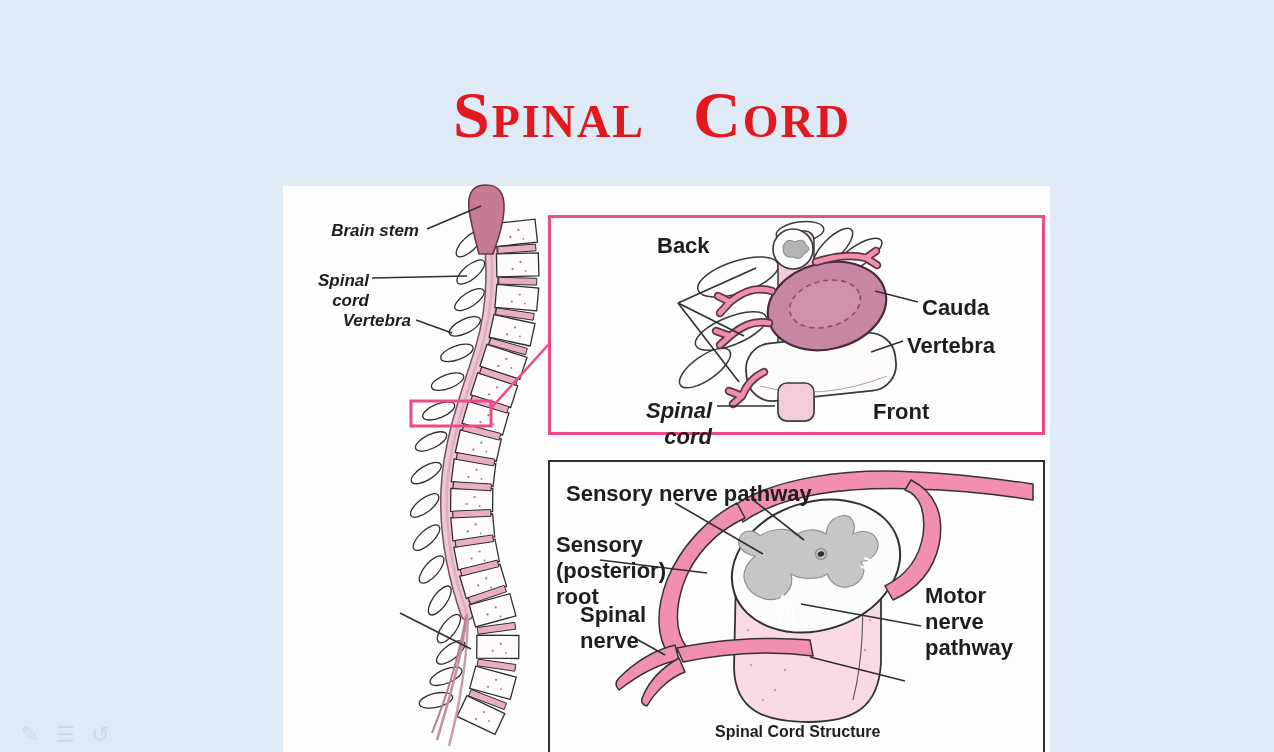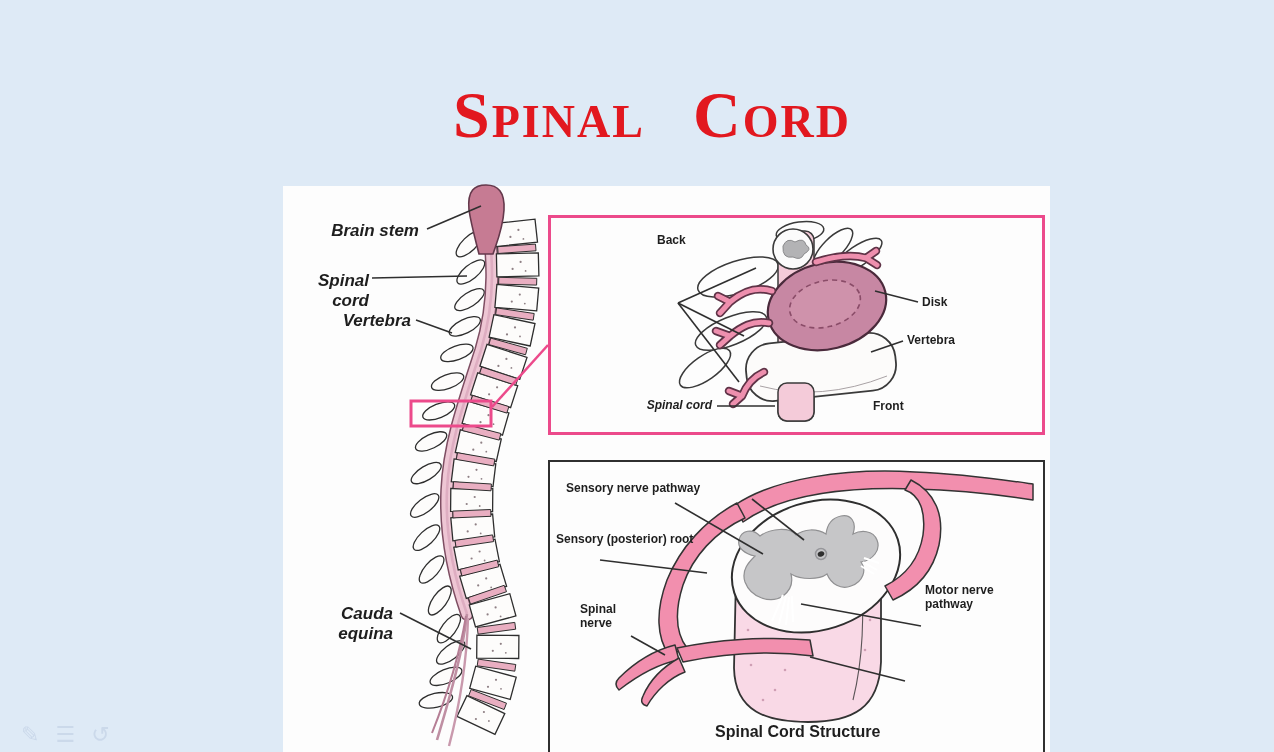--- a/index.html
+++ b/index.html
@@ -6,21 +6,21 @@
   .stage{position:relative;width:1274px;height:752px;background:#deeaf6;overflow:hidden;
          font-family:"Liberation Sans",sans-serif;color:#1e1e1e;margin-left:15px;}
   .title{position:absolute;left:0;right:0;top:82px;text-align:center;
          font-family:"Liberation Serif",serif;font-variant:small-caps;font-weight:700;
          font-size:66px;line-height:1;color:#e2181f;letter-spacing:2px;word-spacing:0.45em;}
   .panel{position:absolute;left:268px;top:186px;width:767px;height:566px;background:#fdfdfd;}
   .inset{position:absolute;background:#fdfdfd;box-sizing:border-box;}
   .inset.pink{left:533px;top:215px;width:497px;height:220px;border:3px solid #ec4a8b;}
   .inset.dark{left:533px;top:460px;width:497px;height:296px;border:2.5px solid #2f2f2f;}
   svg.art{position:absolute;left:0;top:0;width:1274px;height:752px;}
-  .lbl{position:absolute;font-size:12px;font-weight:600;line-height:1.18;white-space:pre-line;}
+  .lbl{position:absolute;font-size:22px;font-weight:600;line-height:1.18;white-space:pre-line;}
   .lbl.r{text-align:right;font-style:italic;}
   .lbl.big{font-size:17px;}
   .caption{position:absolute;font-size:16px;font-weight:600;}
   .vbody{fill:#fdfcfb;stroke:#2e2e2e;stroke-width:1.3;}
   .vdisk{fill:#e9aec1;stroke:#2e2e2e;stroke-width:1;}
   .vproc{fill:#fdfcfb;stroke:#2e2e2e;stroke-width:1.3;}
   .vdot{fill:#8f8085;}
   .lead{stroke:#2f2f2f;stroke-width:1.6;}
   .nerve-o{fill:none;stroke:#5f3347;stroke-width:8.5;stroke-linecap:round;}
   .nerve-i{fill:none;stroke:#ee8fae;stroke-width:5;stroke-linecap:round;}
@@ -247,24 +247,23 @@
       <line class="lead" x1="585" y1="560" x2="692" y2="573"></line>
       <line class="lead" x1="616" y1="636" x2="650" y2="655"></line>
       <line class="lead" x1="906" y1="626" x2="786" y2="604"></line>
       <line class="lead" x1="890" y1="681" x2="795" y2="657"></line>
     </g>
   </svg>
 
   <div class="lbl big r" style="left:304px;top:221px;width:100px;">Brain stem</div>
   <div class="lbl big r" style="left:266px;top:271px;width:88px;">Spinal cord</div>
   <div class="lbl big r" style="left:306px;top:311px;width:90px;">Vertebra</div>
-  <div class="lbl big r" style="left:268px;top:604px;width:110px;">Cauda equina</div>
 
   <div class="lbl" style="left:642px;top:233px;">Back</div>
-  <div class="lbl" style="left:907px;top:295px;">Disk</div>
+  <div class="lbl" style="left:907px;top:295px;">Cauda</div>
   <div class="lbl" style="left:892px;top:333px;">Vertebra</div>
   <div class="lbl r" style="left:597px;top:398px;width:100px;">Spinal cord</div>
   <div class="lbl" style="left:858px;top:399px;">Front</div>
 
   <div class="lbl" style="left:551px;top:481px;">Sensory nerve pathway</div>
   <div class="lbl" style="left:541px;top:532px;width:150px;">Sensory (posterior) root</div>
   <div class="lbl" style="left:565px;top:602px;width:62px;">Spinal nerve</div>
   <div class="lbl" style="left:910px;top:583px;width:112px;">Motor nerve pathway</div>
   <div class="caption" style="left:700px;top:723px;">Spinal Cord Structure</div>
 

